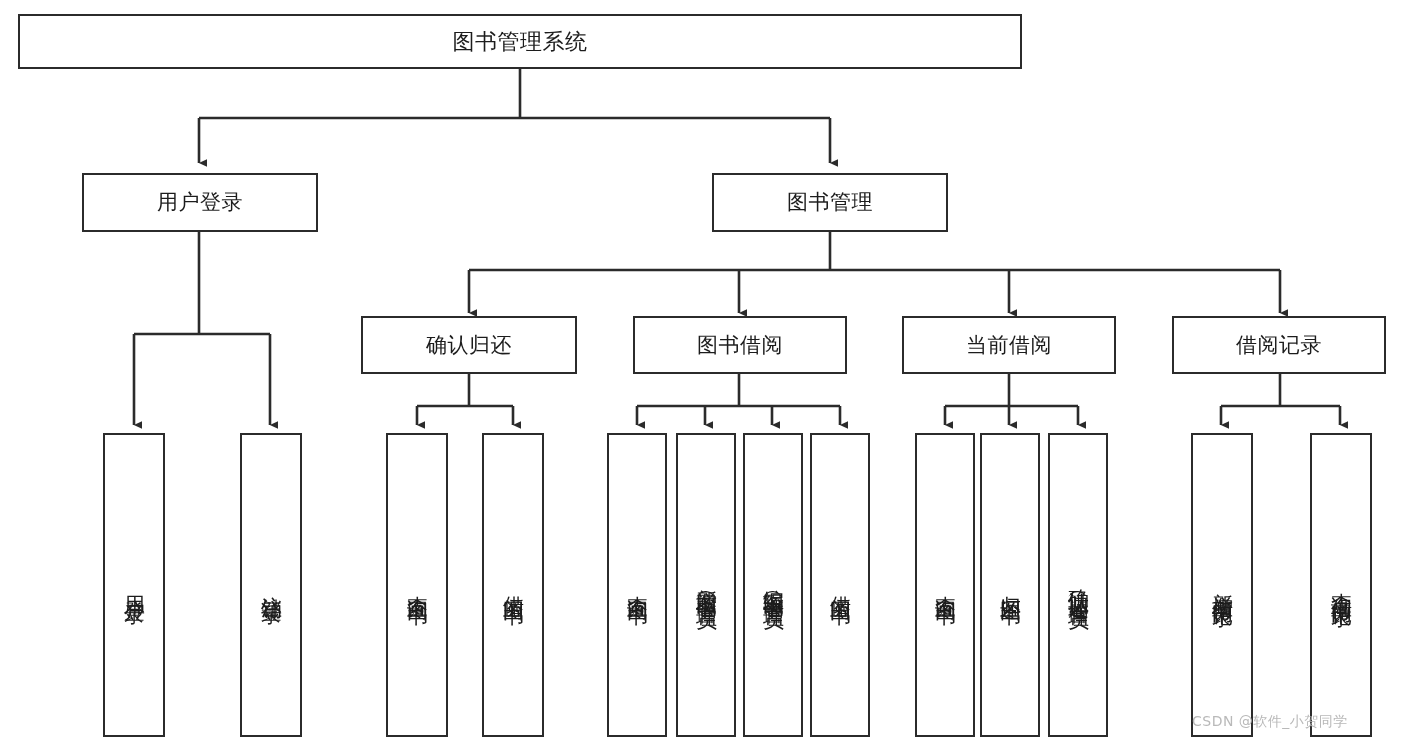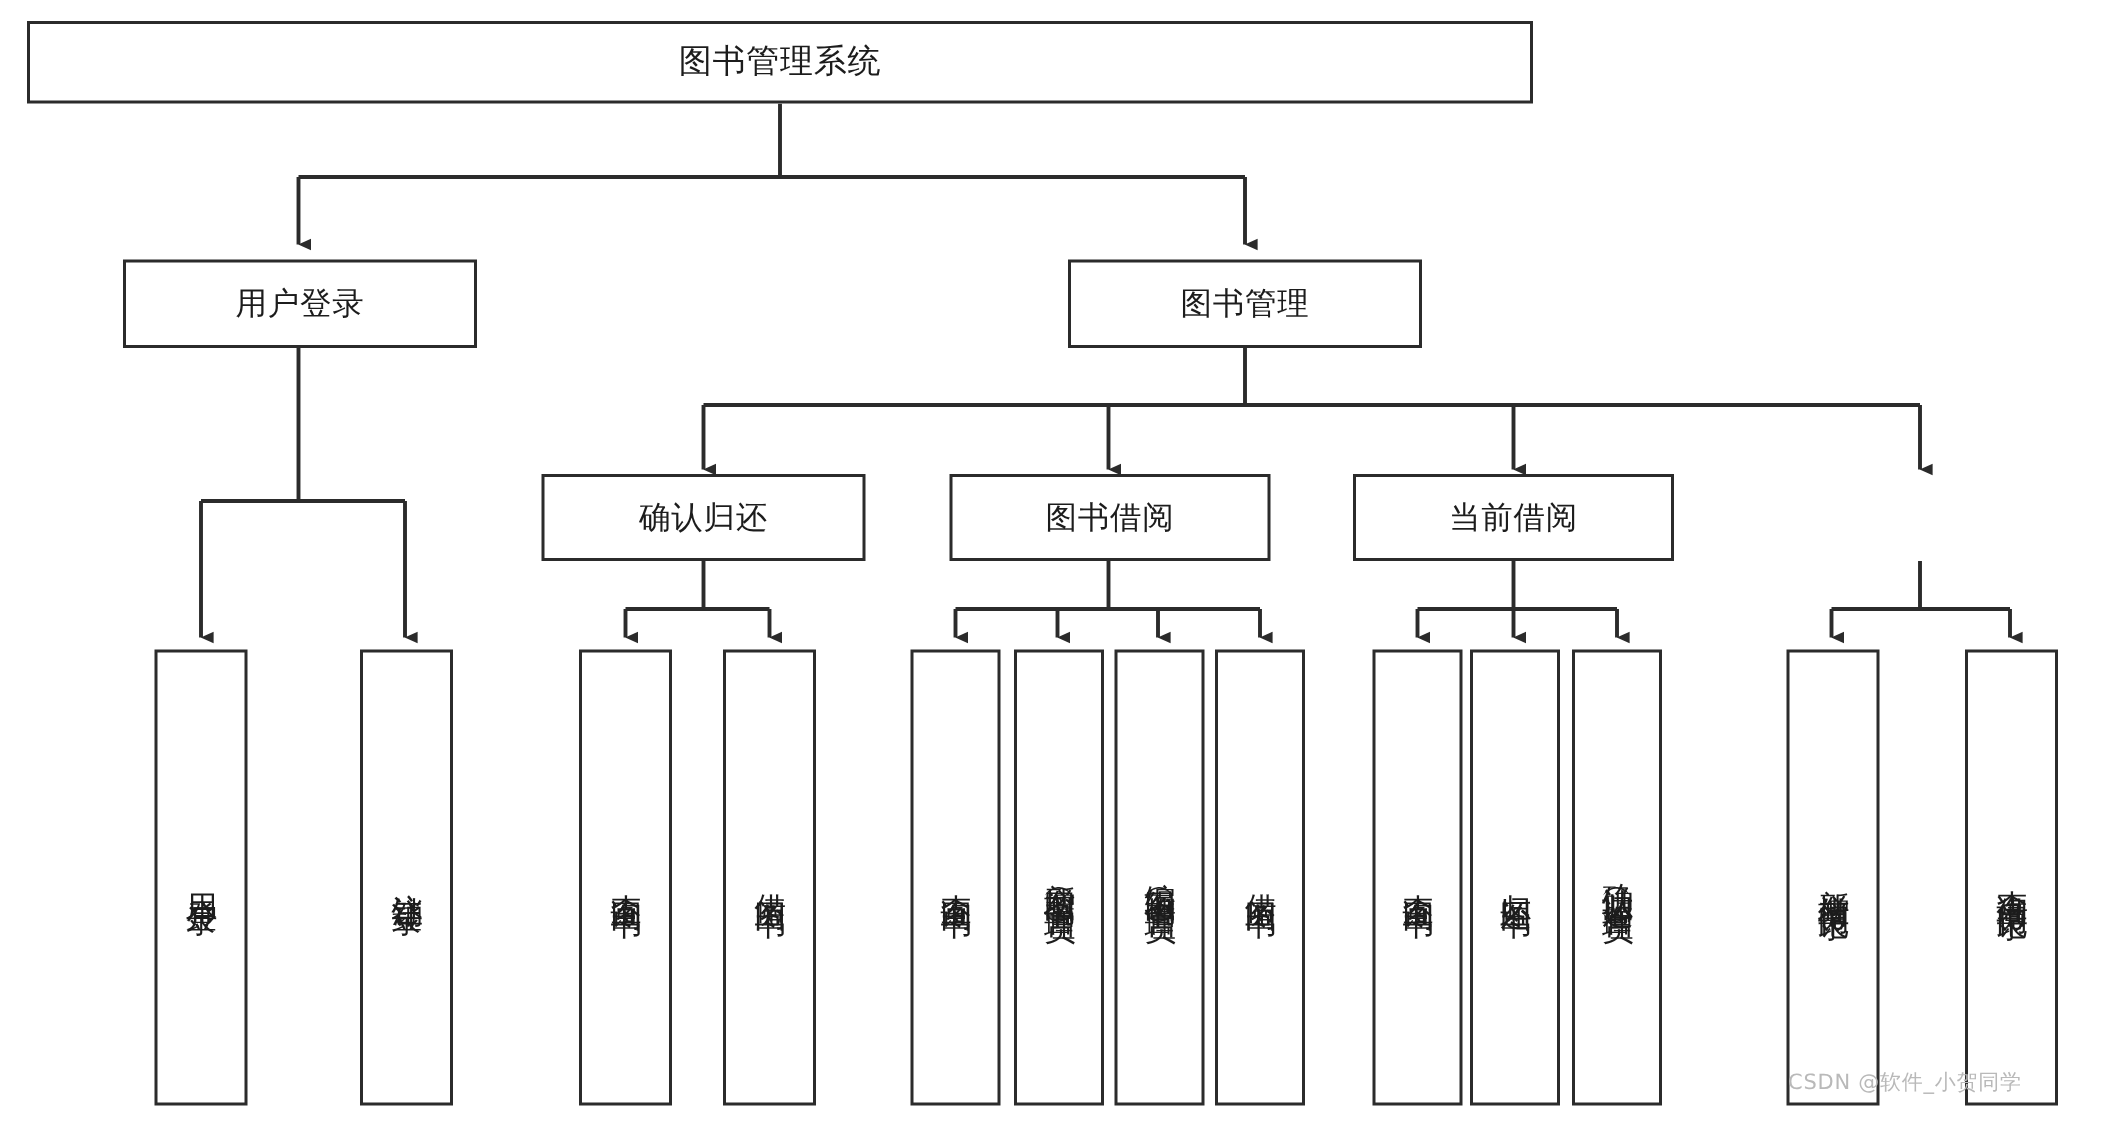--- a/index.html
+++ b/index.html
@@ -139,20 +139,23 @@
 
   <div class="node horizontal" style="left:361px; top:316px; width:216px; height:58px;">
     <span class="node-label">确认归还</span>
   </div>
   <div class="node horizontal" style="left:902px; top:316px; width:214px; height:58px;">
     <span class="node-label">当前借阅</span>
   </div>
   <div class="node horizontal" style="left:633px; top:316px; width:214px; height:58px;">
     <span class="node-label">图书借阅</span>
   </div>
+  <div class="node horizontal" style="left:1172px; top:316px; width:214px; height:58px;">
+    <span class="node-label">借阅记录</span>
+  </div>
 
   <div class="node vertical" style="left:103px; top:433px; width:62px; height:304px;">
     <span class="node-label">用户登录</span>
   </div>
   <div class="node vertical" style="left:240px; top:433px; width:62px; height:304px;">
     <span class="node-label">注销登录</span>
   </div>
 
   <div class="node vertical" style="left:386px; top:433px; width:62px; height:304px;">
     <span class="node-label">查询图书</span>

